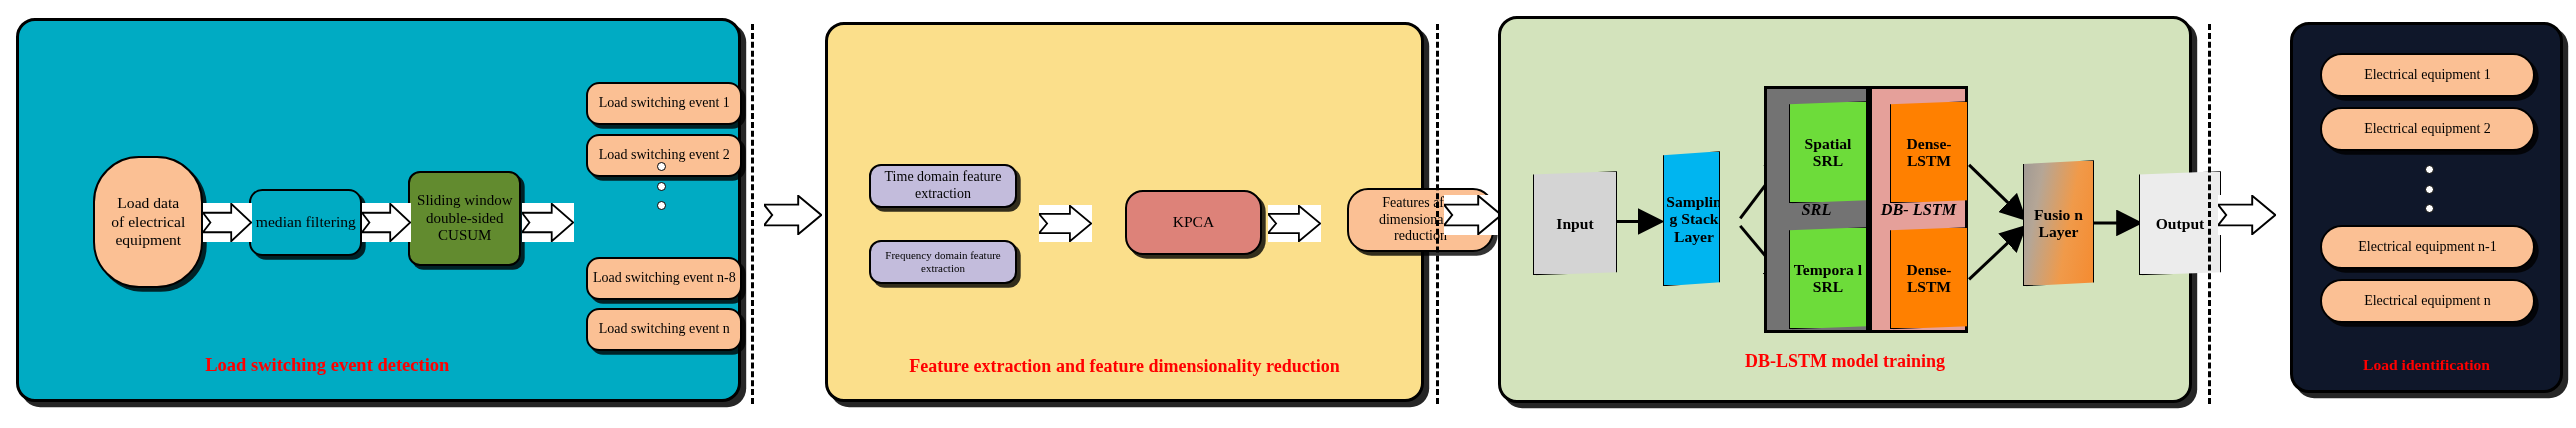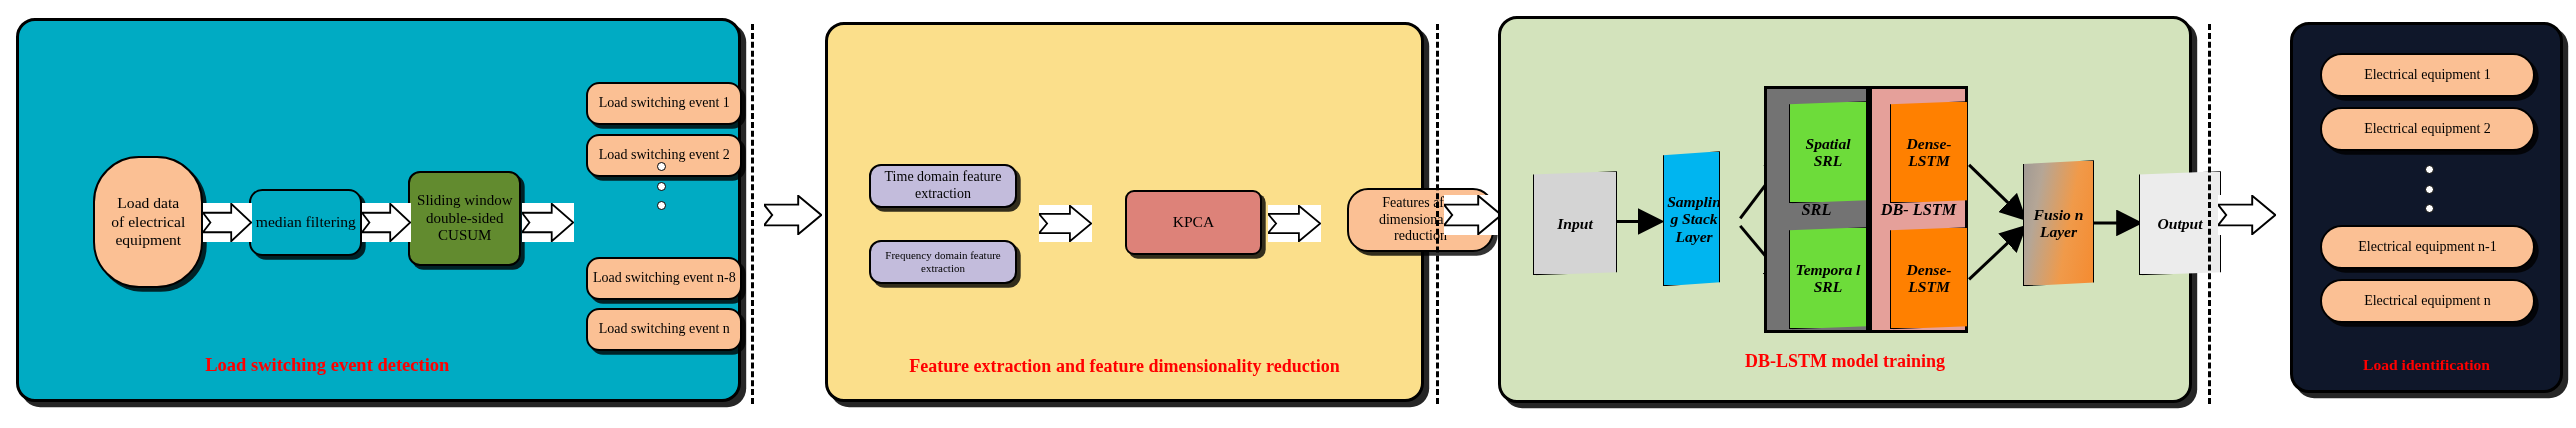--- a/index.html
+++ b/index.html
@@ -94,21 +94,21 @@
   #p2-time {
     left: 41px; top: 139px; width: 148px; height: 44px;
     background: #c3bcdc; font-size: 14px; border-radius: 12px;
   }
   #p2-freq {
     left: 41px; top: 215px; width: 148px; height: 44px;
     background: #c3bcdc; font-size: 11px; border-radius: 12px;
   }
   #p2-kpca {
     left: 297px; top: 165px; width: 137px; height: 65px;
-    background: #dd8279; font-size: 15.6px; border-radius: 9px;
+    background: #dd8279; font-size: 15.6px; border-radius: 18px;
   }
   #p2-features {
     left: 519px; top: 163px; width: 147px; height: 64px;
     background: #fbc094; font-size: 14px; border-radius: 21px;
     padding: 0 4.4px;
   }
 
   
   .band {
     position: absolute;
@@ -122,21 +122,21 @@
     transform: translateY(-50%);
     text-align: center; font-style: italic; font-weight: bold;
     font-size: 16.3px; color: #000; line-height: 1.1;
     font-family: "Liberation Serif", "DejaVu Serif", serif;
   }
 
   .para {
     position: absolute;
     display: flex; align-items: center; justify-content: center;
     text-align: center;
-    font-style: italic; font-weight: bold; color: #000;
+    font-weight: bold; color: #000;
     line-height: 1.12;
     border: 1.5px solid #000;
     filter: drop-shadow(3px 3px 0.7px rgba(0,0,0,0.55));
     clip-path: polygon(0% 3%, 100% 0%, 100% 97%, 0% 100%);
     padding: 0 3px;
   }
   #p3-input {
     left: 32px; top: 152px; width: 84px; height: 104px;
     background: #d4d4d4; font-size: 15.6px;
   }

